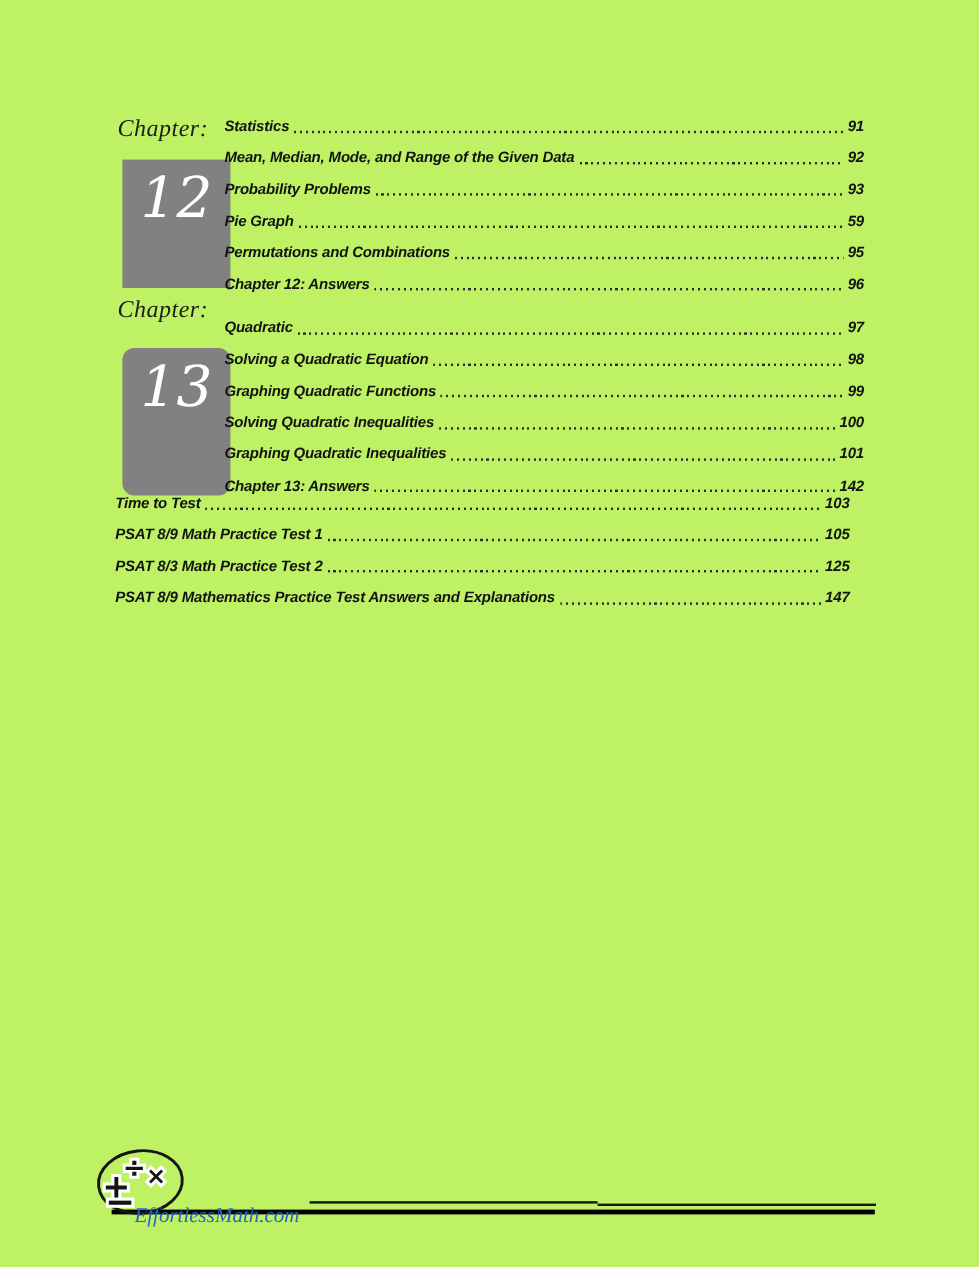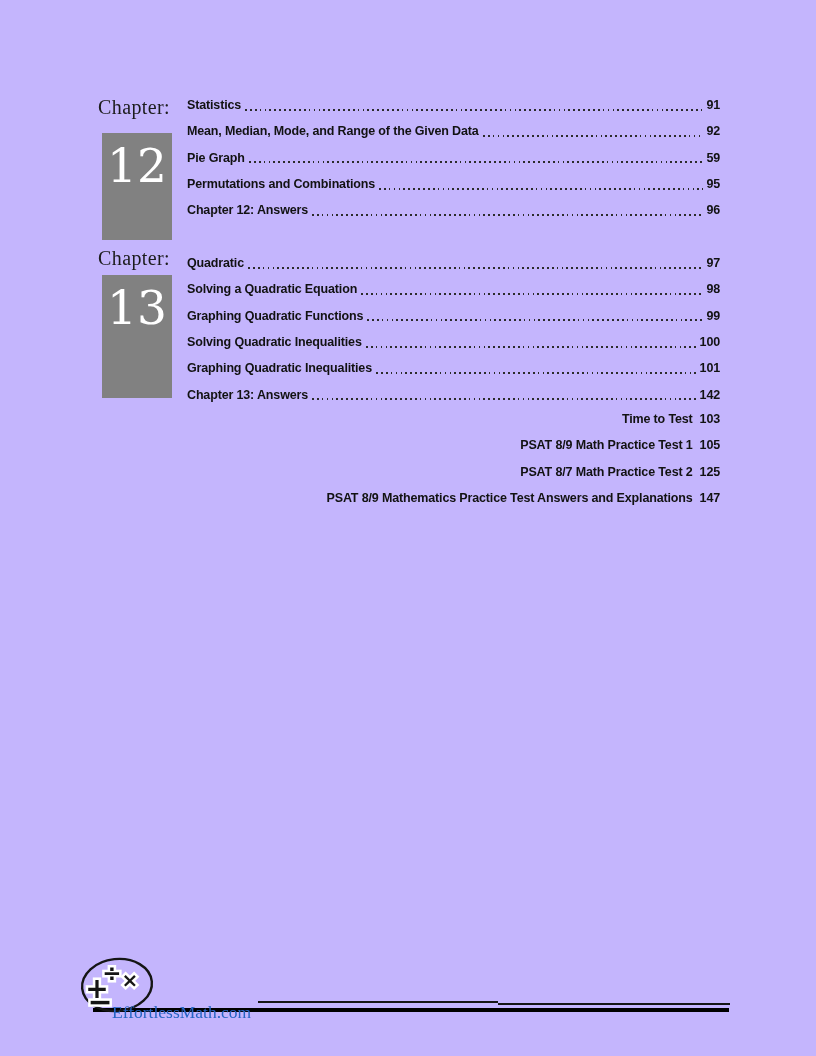--- a/index.html
+++ b/index.html
@@ -1,51 +1,52 @@
 <!DOCTYPE html>
 <html><head>
 <meta charset="utf-8">
 <style>
   html,body { margin:0; padding:0; background:#e8e8e8; }
   .page {
     position:relative;
     width:816px; height:1056px;
     margin:0 auto;
-    background:#c4b5fd;
+    background:#bef264;
     overflow:hidden;
     font-family:"Liberation Sans", sans-serif;
     color:#151515;
+    font-style:italic;
   }
 
   
   .chapter-col { position:absolute; width:90px; }
   #chapter-col-1 { left:98px; top:96px; }
   #chapter-col-2 { left:98px; top:247px; }
   .chapter-label {
     font-family:"Liberation Serif", serif;
     font-size:20px; letter-spacing:0.4px; color:#1c1c1c;
     white-space:nowrap;
   }
   .chapter-box {
-    margin-left:4px; width:70px;
+    margin-left:4px; width:90px;
     background:#818181;
     color:#ffffff;
     text-align:center;
     font-family:"DejaVu Serif", serif;
     font-size:47px; line-height:1.02;
     padding-top:9px; box-sizing:border-box;
   }
   #chapter-box-1 { margin-top:14px; height:107px; }
-  #chapter-box-2 { margin-top:5px;  height:123px; }
+  #chapter-box-2 { margin-top:20px;  height:123px;border-radius:10px; }
 
   
   .entries { position:absolute; display:flex; flex-direction:column; }
   #entries-1 { left:187px; top:92px;  width:533px; }
-  #entries-2 { left:187px; top:250px; width:533px; }
-  #bottom-entries { left:108px; top:406px; width:612px;align-items:flex-end; }
+  #entries-2 { left:187px; top:260px; width:533px; }
+  #bottom-entries { left:96px; top:406px; width:612px; }
   .toc-row { display:flex; align-items:center; height:26.3px; }
   .toc-title, .toc-page {
     font-weight:bold; font-size:12.5px; letter-spacing:-0.15px;
     color:#121212; white-space:nowrap;
   }
   .leader {
     flex:1 1 auto; height:2px; margin:9px 3px 0 4px;
     background-image:repeating-linear-gradient(to right,
       #2b2b2b 0, #2b2b2b 1.7px, transparent 1.7px, transparent 4.9px);
   }
@@ -81,20 +82,25 @@
         <span class="leader"></span>
         <span class="toc-page">91</span>
       </div>
 
       <div class="toc-row">
         <span class="toc-title">Mean, Median, Mode, and Range of the Given Data</span>
         <span class="leader"></span>
         <span class="toc-page">92</span>
       </div>
 
+      <div class="toc-row">
+        <span class="toc-title">Probability Problems</span>
+        <span class="leader"></span>
+        <span class="toc-page">93</span>
+      </div>
 
       <div class="toc-row">
         <span class="toc-title">Pie Graph</span>
         <span class="leader"></span>
         <span class="toc-page">59</span>
       </div>
 
       <div class="toc-row">
         <span class="toc-title">Permutations and Combinations</span>
         <span class="leader"></span>
@@ -164,21 +170,21 @@
         <span class="toc-page">103</span>
       </div>
 
       <div class="toc-row">
         <span class="toc-title">PSAT 8/9 Math Practice Test 1</span>
         <span class="leader"></span>
         <span class="toc-page">105</span>
       </div>
 
       <div class="toc-row">
-        <span class="toc-title">PSAT 8/7 Math Practice Test 2</span>
+        <span class="toc-title">PSAT 8/3 Math Practice Test 2</span>
         <span class="leader"></span>
         <span class="toc-page">125</span>
       </div>
 
 
       <div class="toc-row">
         <span class="toc-title">PSAT 8/9 Mathematics Practice Test Answers and Explanations</span>
         <span class="leader"></span>
         <span class="toc-page">147</span>
       </div>

